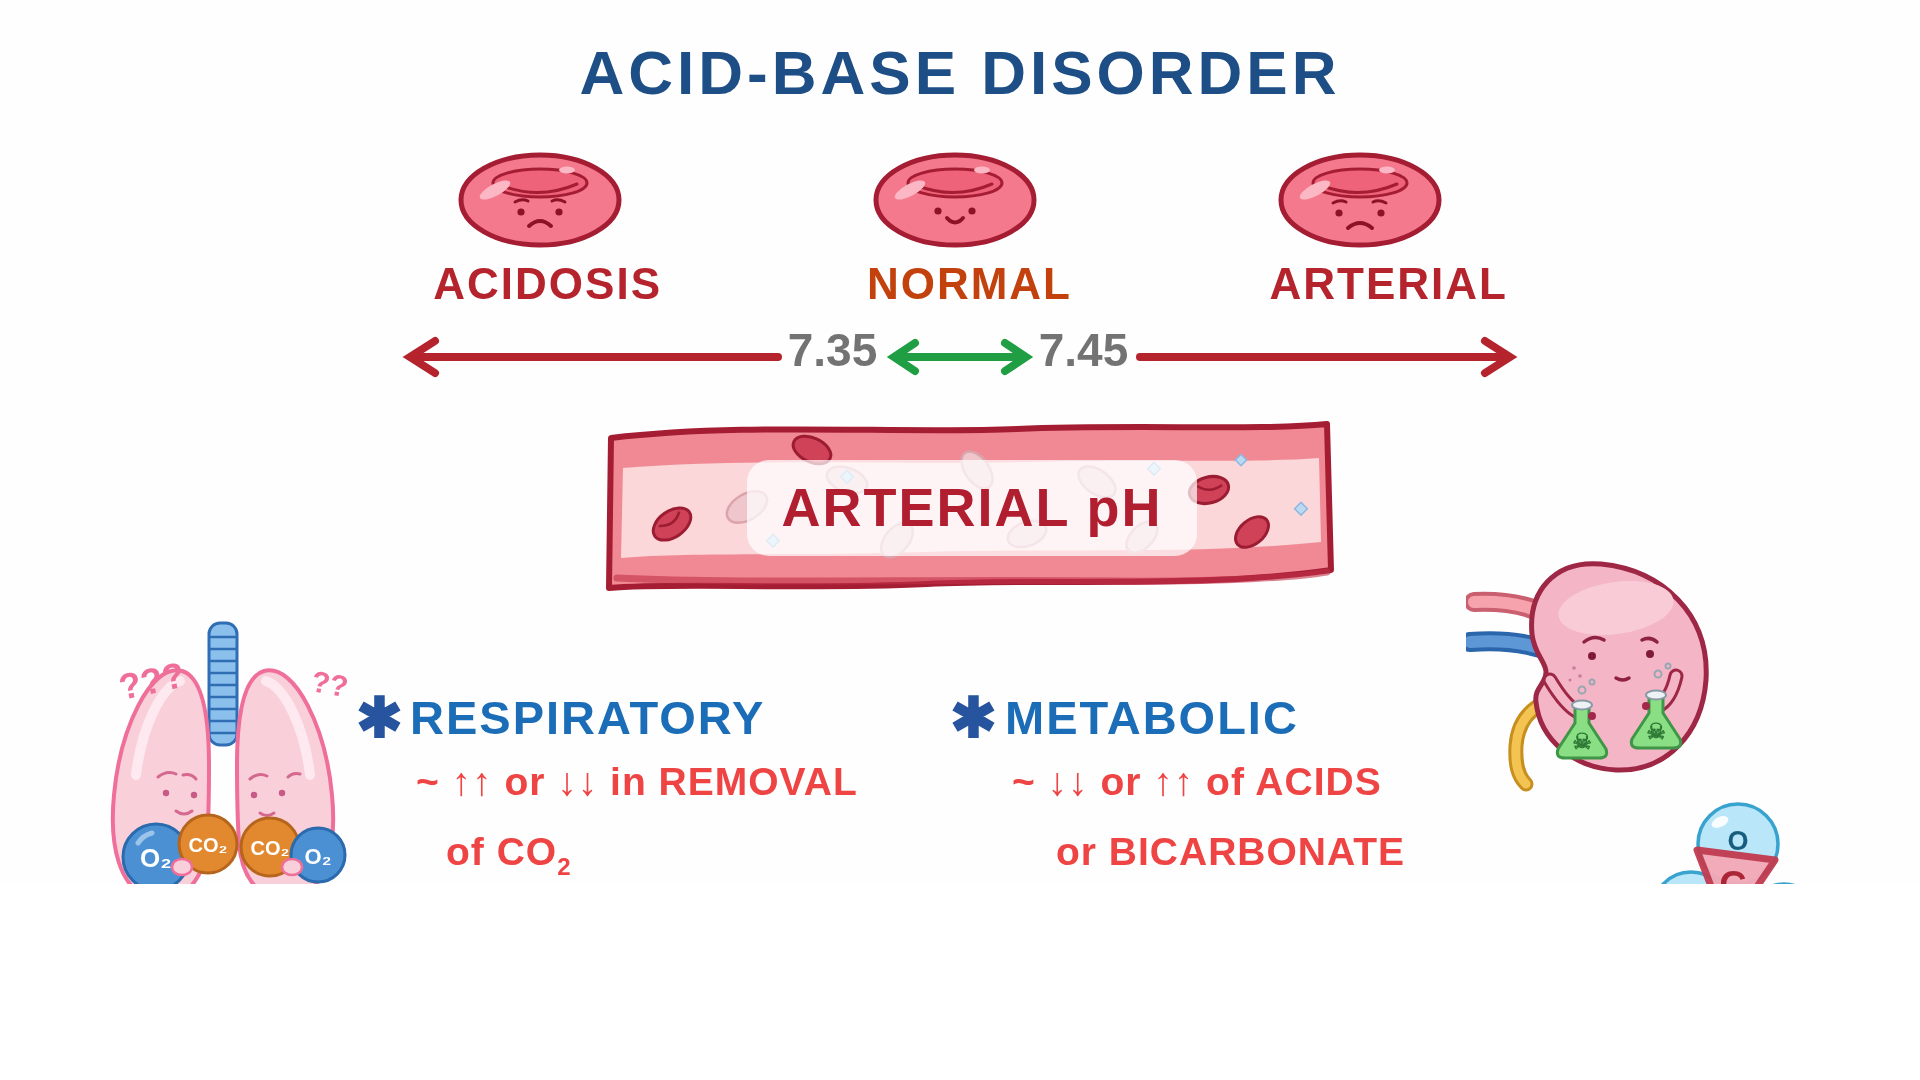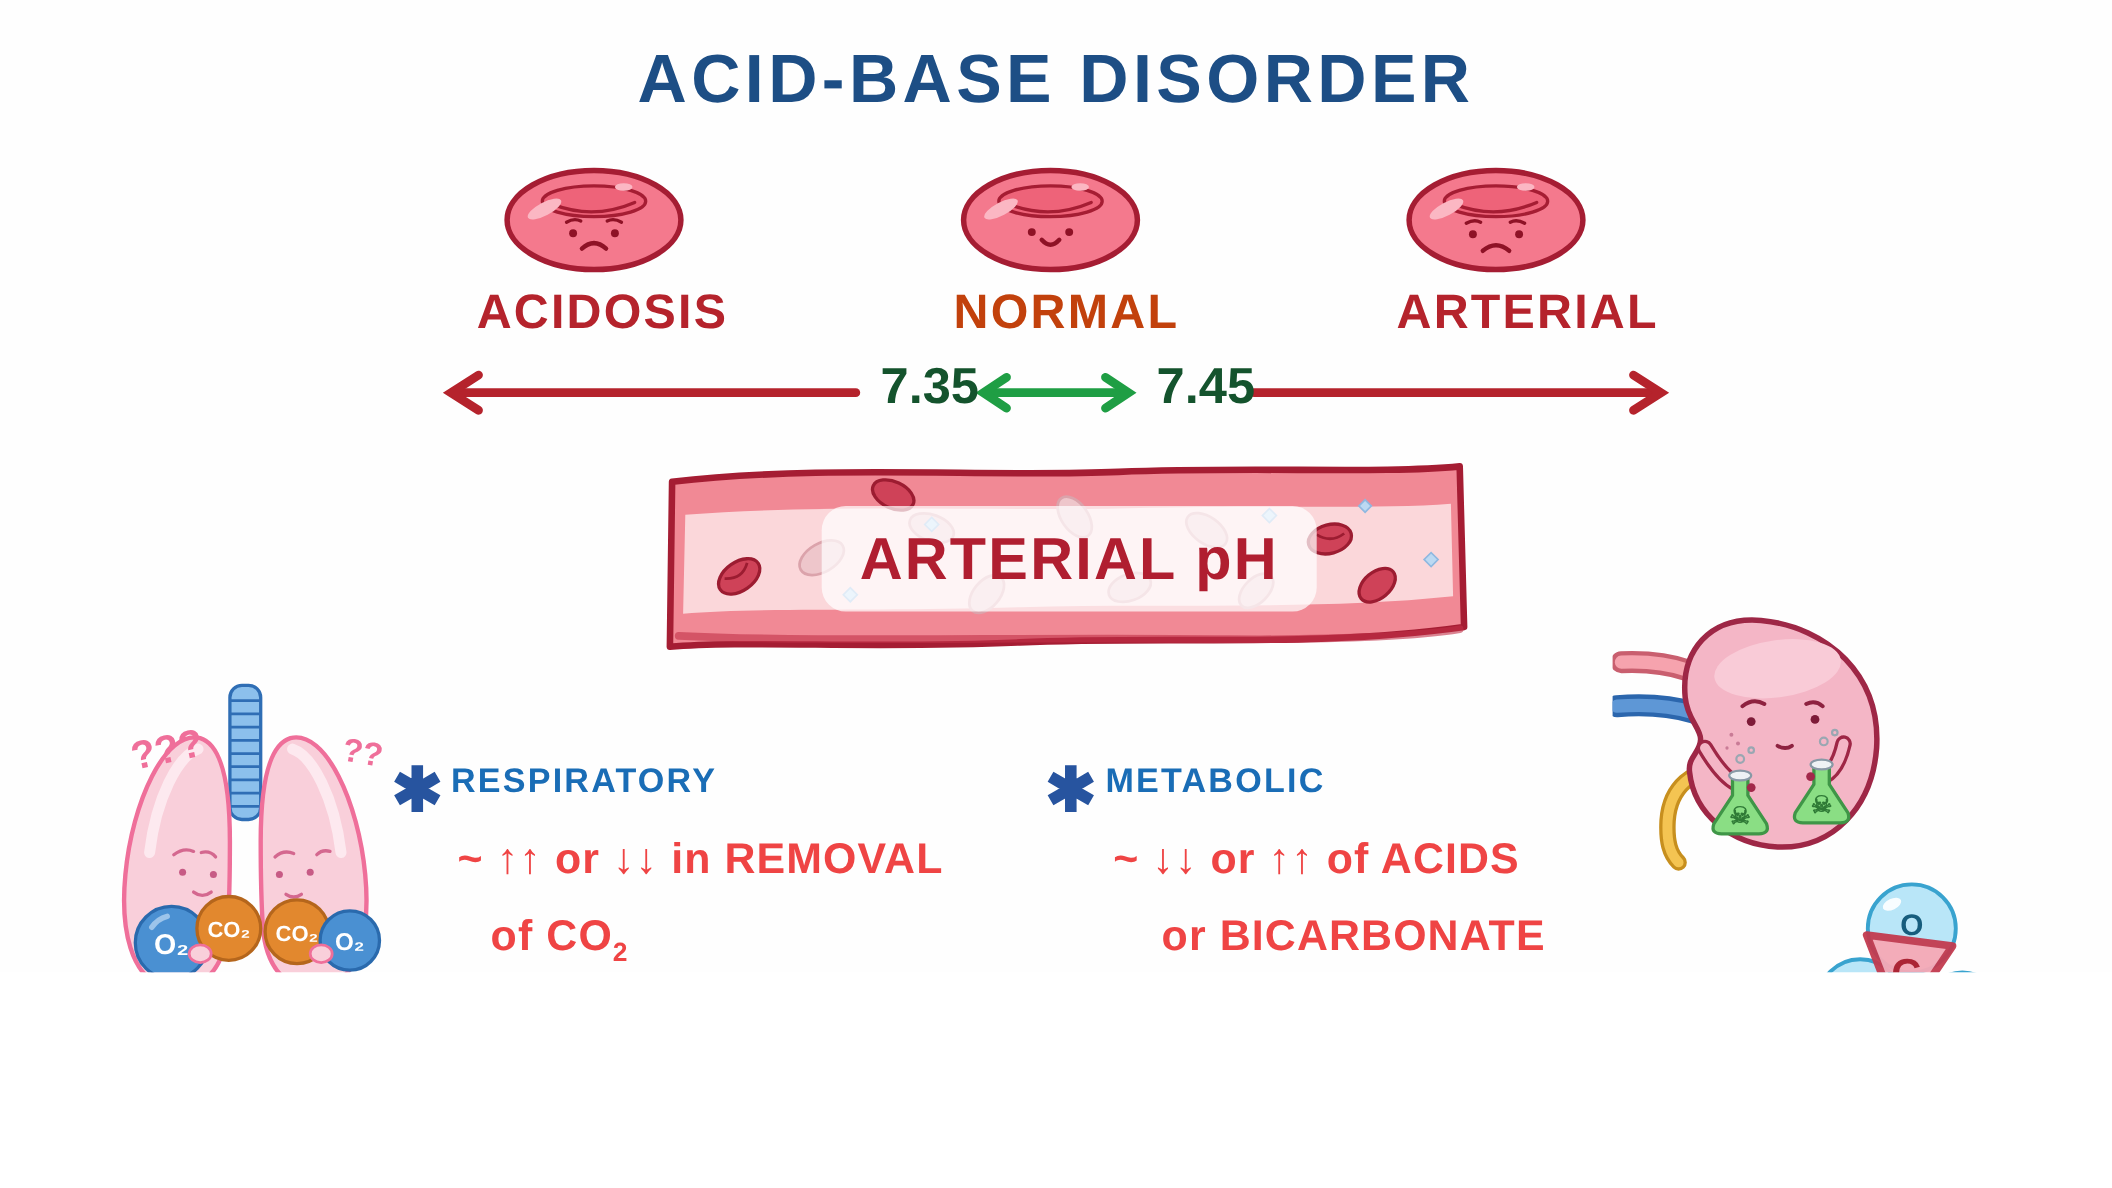--- a/index.html
+++ b/index.html
@@ -4,23 +4,23 @@
 <style>
   html,body{margin:0;padding:0;background:#ffffff;}
   .stage{position:relative;width:1920px;height:884px;background:#fefefe;overflow:hidden;
          font-family:"Liberation Sans",sans-serif;}
   .abs{position:absolute;line-height:1;}
   .title{left:0;right:0;top:42px;text-align:center;font-size:62px;font-weight:800;
          letter-spacing:4px;color:#1d4e85;}
   .cell-label{top:262px;font-size:44px;font-weight:800;letter-spacing:2px;text-align:right;}
   .lab-red{color:#b5232c;}
   .lab-green{color:#c2410c;}
-  .ph-num{top:327px;font-size:46px;font-weight:800;color:#14532d;text-align:right;width:115px;}
+  .ph-num{top:327px;font-size:46px;font-weight:800;color:#737373;text-align:center;width:115px;}
   .sec-marker{font-size:56px;font-weight:800;color:#27549f;}
-  .sec-heading{font-size:31px;font-weight:800;letter-spacing:2px;color:#1a6db6;}
+  .sec-heading{font-size:47px;font-weight:800;letter-spacing:2px;color:#1a6db6;}
   .sec-line{font-size:39px;font-weight:800;letter-spacing:1px;color:#ef4444;}
   .sub2{font-size:24px;position:relative;top:10px;}
   svg text{font-family:"Liberation Sans",sans-serif;font-weight:bold;}
 </style>
 </head>
 <body>
 
 <div class="stage">
 
   <div class="abs title">ACID-BASE DISORDER</div>

